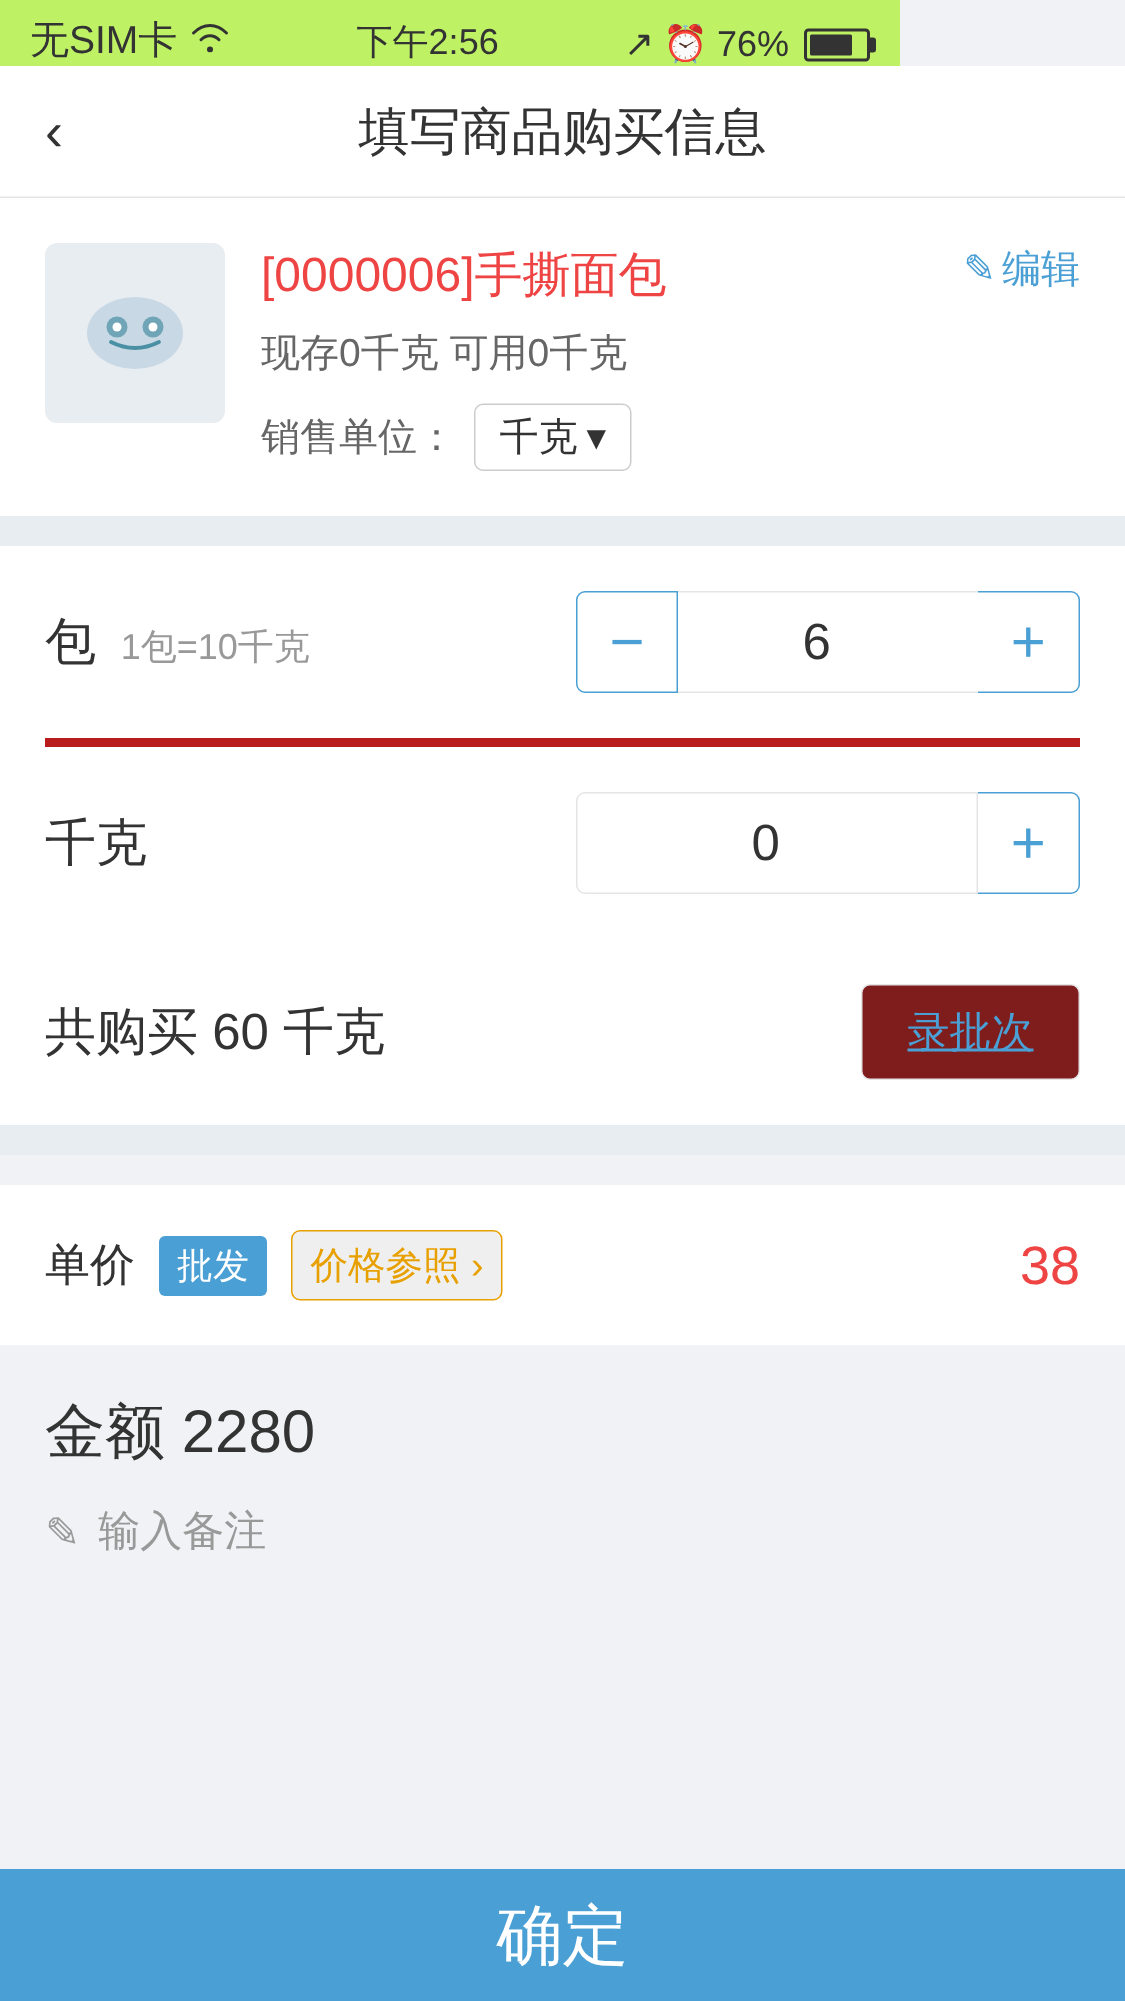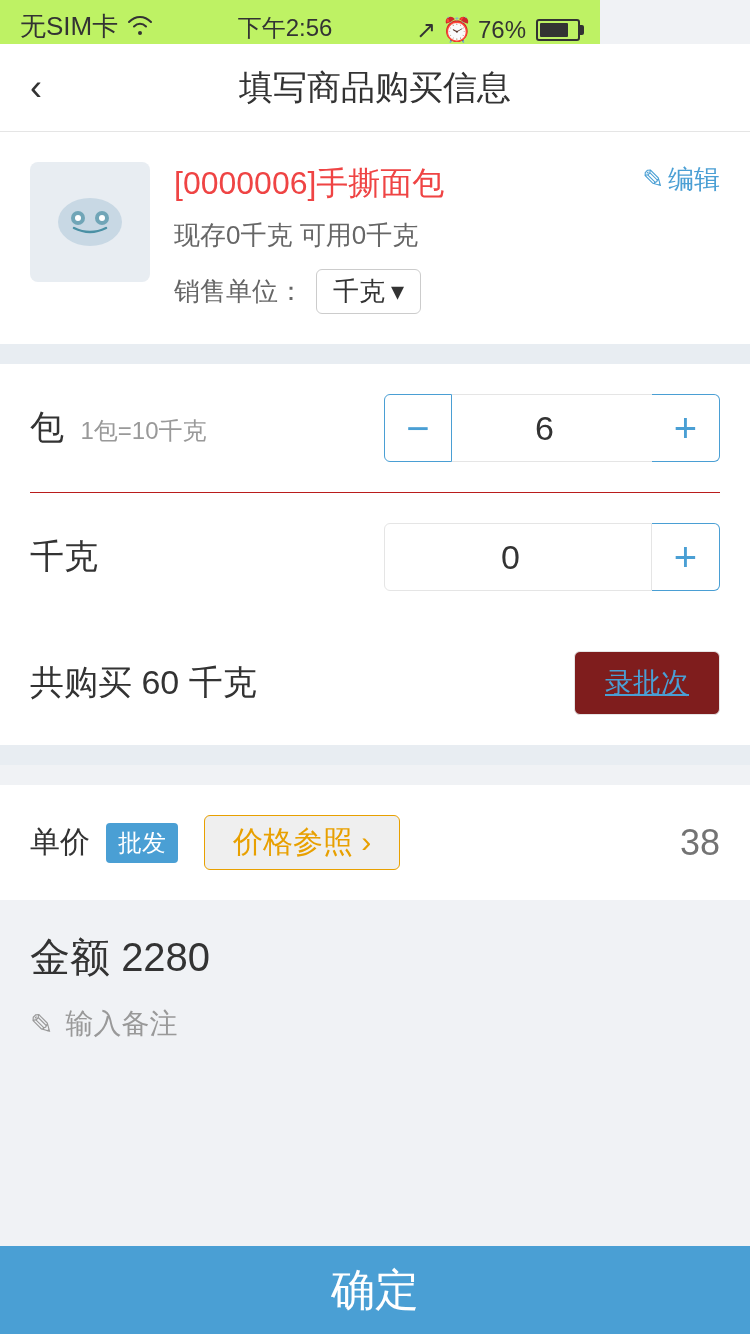--- a/index.html
+++ b/index.html
@@ -142,21 +142,21 @@
     
     .input-section {
       background: #fff;
       padding: 0 30px;
     }
     .input-row {
       display: flex;
       align-items: center;
       justify-content: space-between;
       padding: 30px 0;
-      border-bottom: 1px solid #b91c1c;
+      border-bottom: 6px solid #b91c1c;
     }
     .input-row:last-child {
       border-bottom: none;
     }
     .input-label {
       font-size: 34px;
       color: #333;
     }
     .input-sublabel {
       font-size: 24px;
@@ -255,32 +255,31 @@
     .price-tag {
       background: #4a9fd4;
       color: #fff;
       font-size: 24px;
       padding: 4px 12px;
       border-radius: 4px;
     }
     .price-ref-btn {
       border: 1px solid #e8a000;
       color: #e8a000;
-      font-size: 30px;
-      padding: 6px 28px;
+      font-size: 25px;
+      padding: 6px 12px;
       border-radius: 6px;
       display: flex;
       align-items: center;
       gap: 4px;
       cursor: pointer;
-      margin-left: 10px;
     }
     .price-value {
       font-size: 36px;
-      color: #737373;
+      color: #ef4444;
       margin-left: auto;
     }
 
     
     .amount-section {
       background: #f0f2f5;
       padding: 30px;
     }
     .amount-row {
       font-size: 40px;

